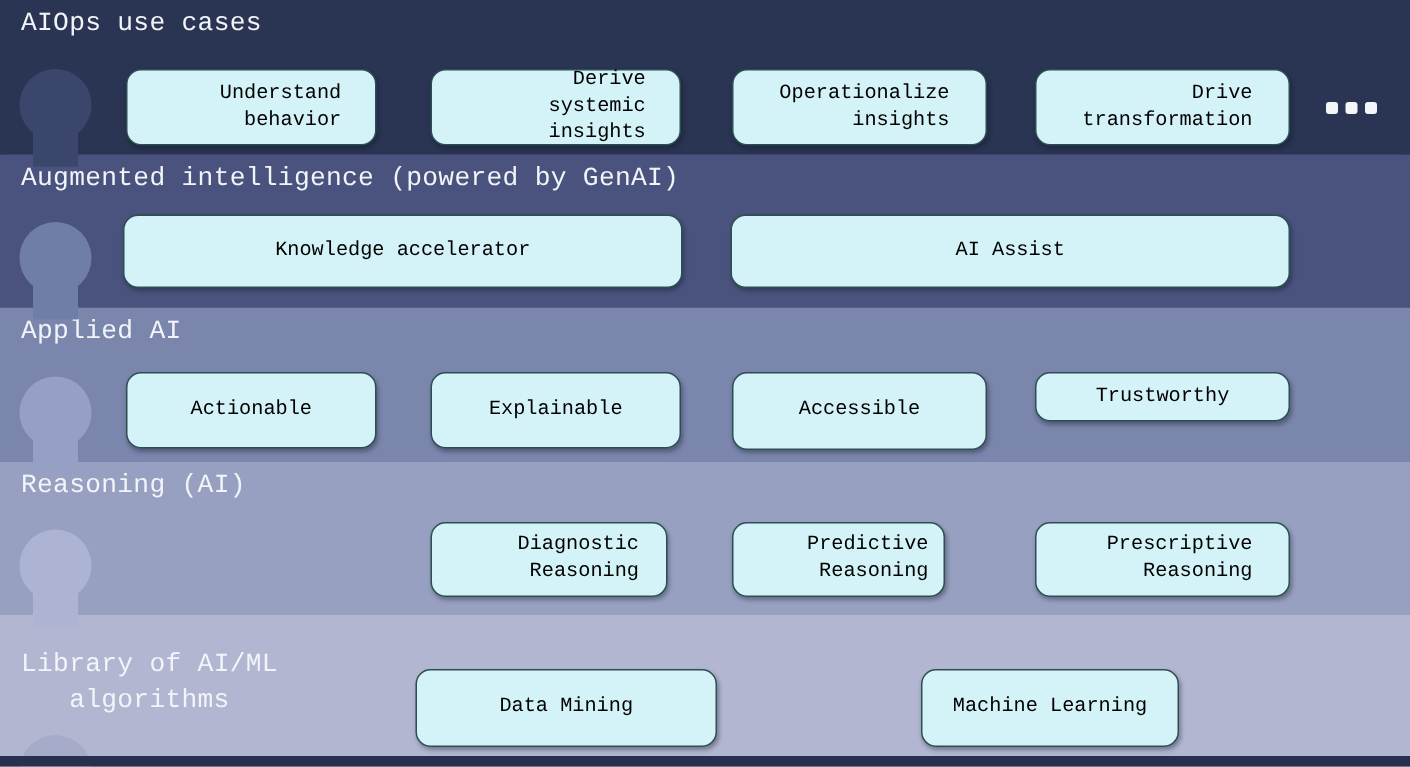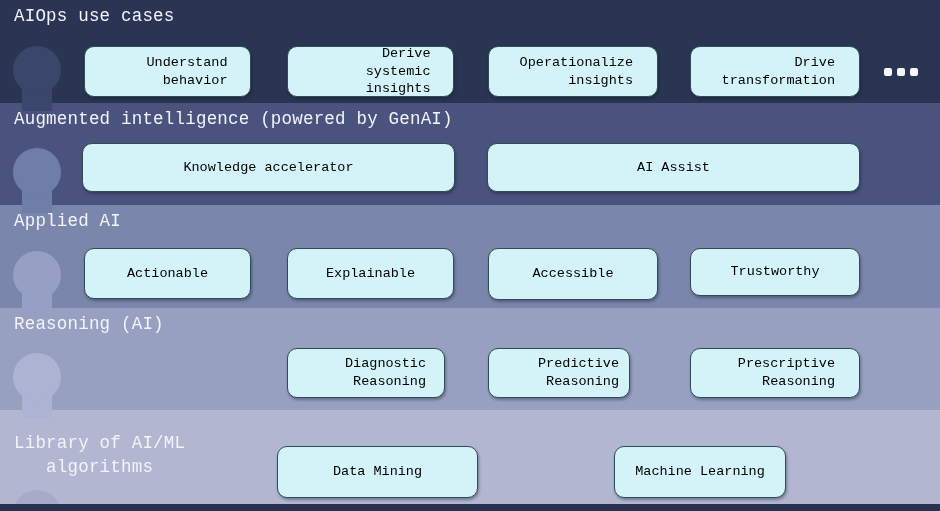--- a/index.html
+++ b/index.html
@@ -83,21 +83,21 @@
     <h2>Applied AI</h2>
     <div class="node" style="left:84px;top:43px;width:167px;height:51px">
         <span>Actionable</span>
       </div>
     <div class="node" style="left:287px;top:43px;width:167px;height:51px">
         <span>Explainable</span>
       </div>
     <div class="node" style="left:488px;top:43px;width:170px;height:52px">
         <span>Accessible</span>
       </div>
-    <div class="node" style="left:690px;top:43px;width:170px;height:48px">
+    <div class="node" style="left:690px;top:43px;width:170px;height:33px">
         <span>Trustworthy</span>
       </div>
   </section>
 
   <section class="band band-4">
     <h2>Reasoning (AI)</h2>
     <div class="node" style="left:287px;top:40px;width:158px;height:50px">
         <span>Diagnostic Reasoning</span>
       </div>
     <div class="node" style="left:488px;top:40px;width:142px;height:50px">

